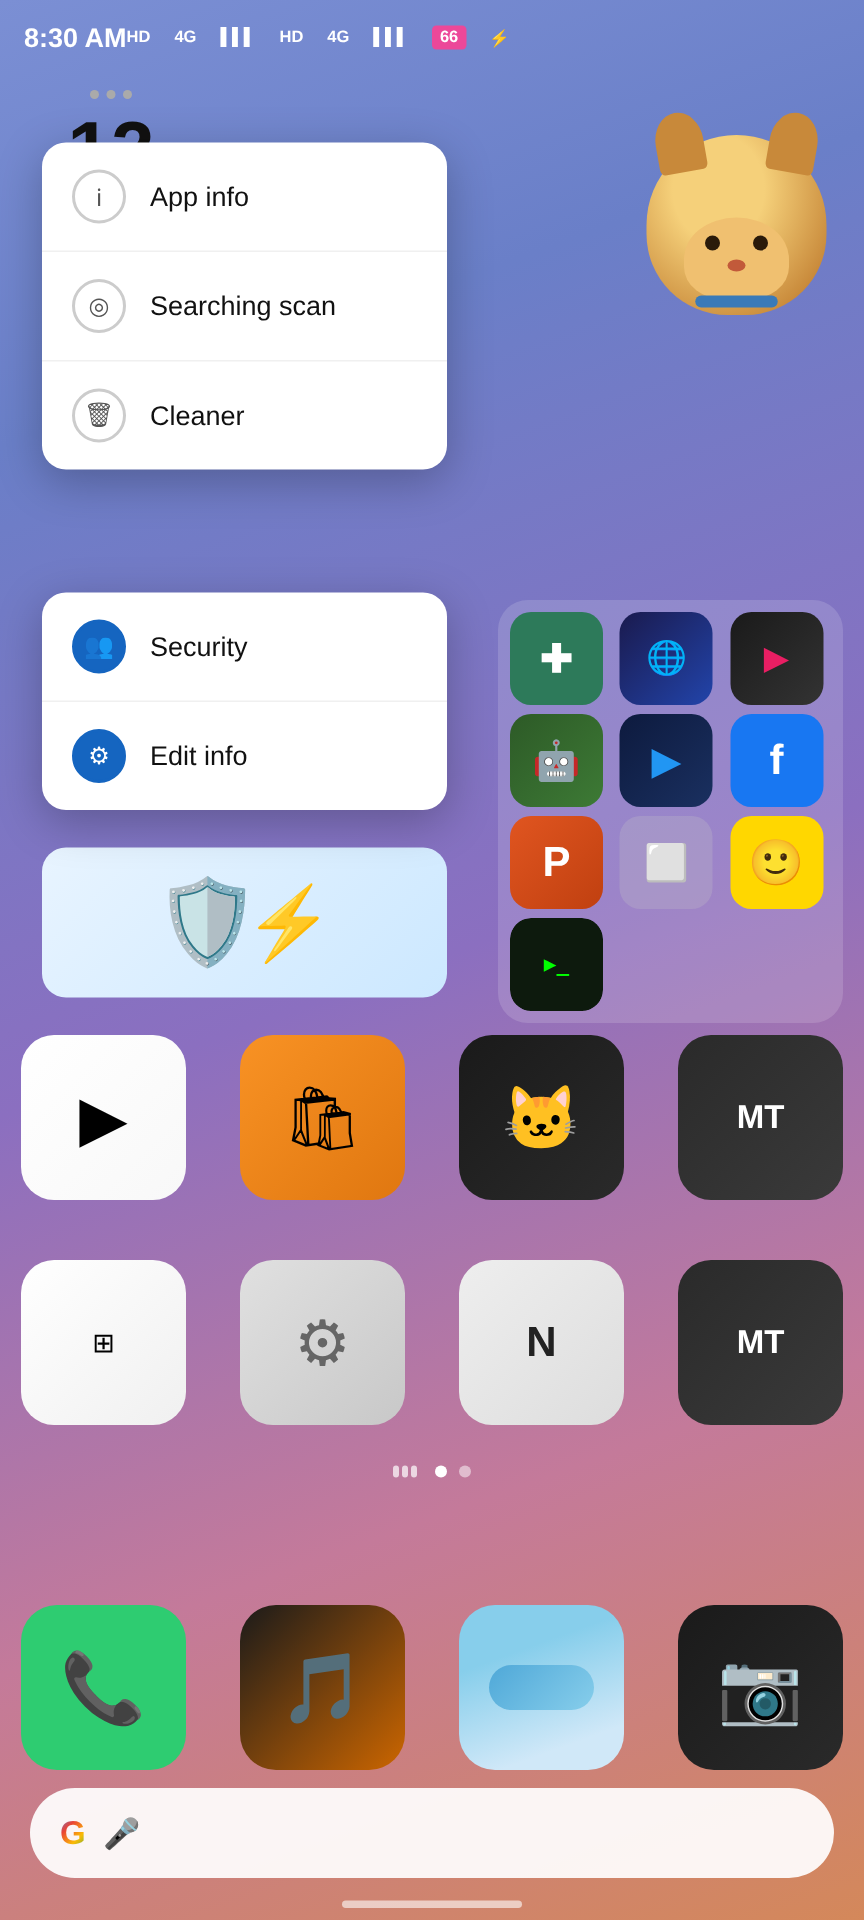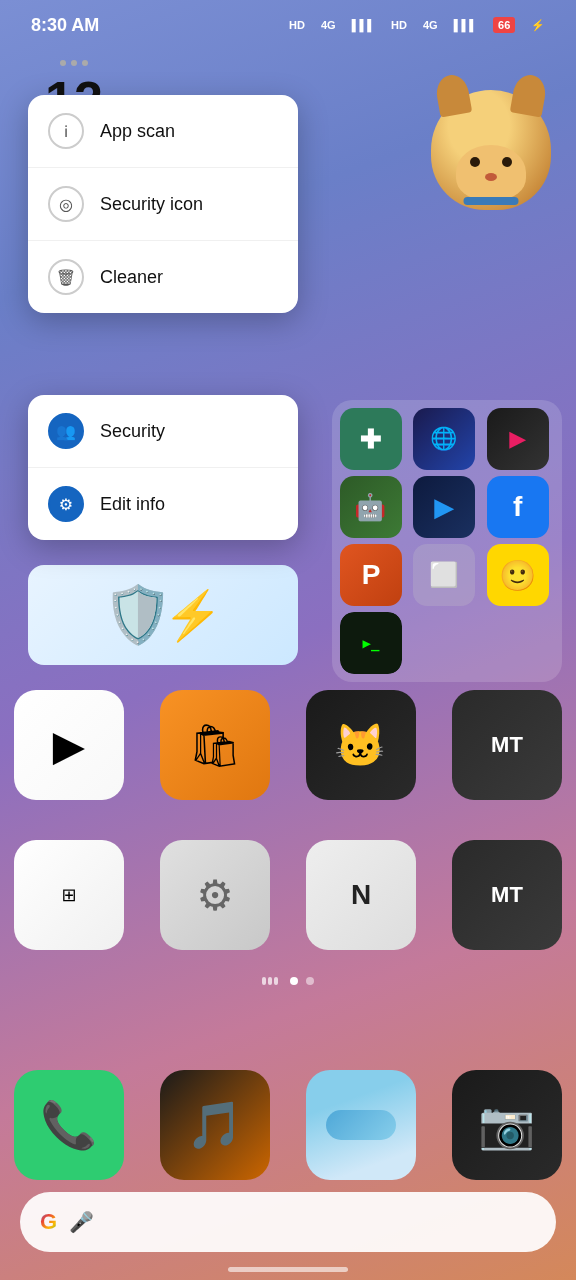--- a/index.html
+++ b/index.html
@@ -12,41 +12,40 @@
       background: linear-gradient(160deg, #7b8fd4 0%, #6a7fc8 20%, #8b6fc0 50%, #c47a9a 75%, #d4885a 100%);
     }
 
     
     .status-bar {
       position: absolute;
       top: 0; left: 0; right: 0;
       height: 50px;
       display: flex;
       align-items: center;
-      justify-content: space-between;
-      padding: 0 31px;
+      padding: 0 16px;
       z-index: 100;
     }
     .status-time {
       font-size: 18px;
       font-weight: 600;
       color: #fff;
     }
     .status-icons {
       display: flex;
       align-items: center;
       gap: 16px;
     }
     .status-icons span {
       color: #fff;
       font-size: 11px;
       font-weight: 600;
     }
     .battery-box {
-      background: #ef4444;
+      background: #ec4899;
       color: #fff;
       font-size: 10px;
       font-weight: 700;
       padding: 2px 5px;
       border-radius: 3px;
     }
 
     
     .corgi {
       position: absolute;
@@ -369,25 +368,25 @@
       <div class="corgi-eye-r"></div>
       <div class="corgi-nose"></div>
     </div>
     <div class="corgi-collar"></div>
   </div>
 </div>
 
 <div class="context-menu">
   <div class="menu-item">
     <div class="icon-circle">ℹ</div>
-    <span class="menu-item-label">App scan</span>
+    <span class="menu-item-label">App info</span>
   </div>
   <div class="menu-item">
     <div class="icon-circle">◎</div>
-    <span class="menu-item-label">Security icon</span>
+    <span class="menu-item-label">Searching scan</span>
   </div>
   <div class="menu-item">
     <div class="icon-circle">🗑</div>
     <span class="menu-item-label">Cleaner</span>
   </div>
 </div>
 
 <div class="widget-menu">
   <div class="menu-item">
     <div class="icon-circle blue-circle">👥</div>

